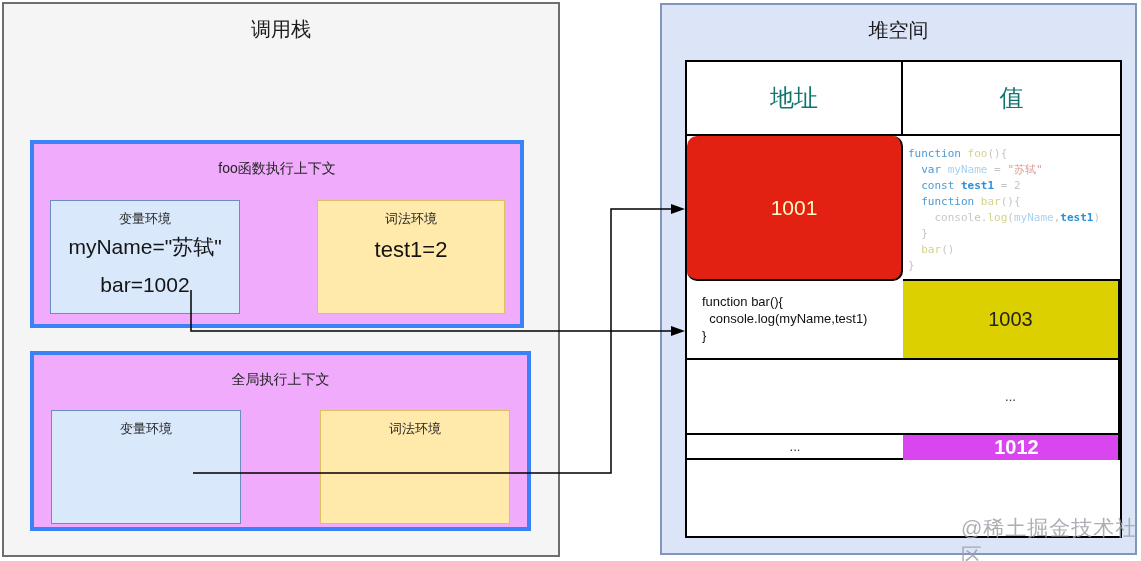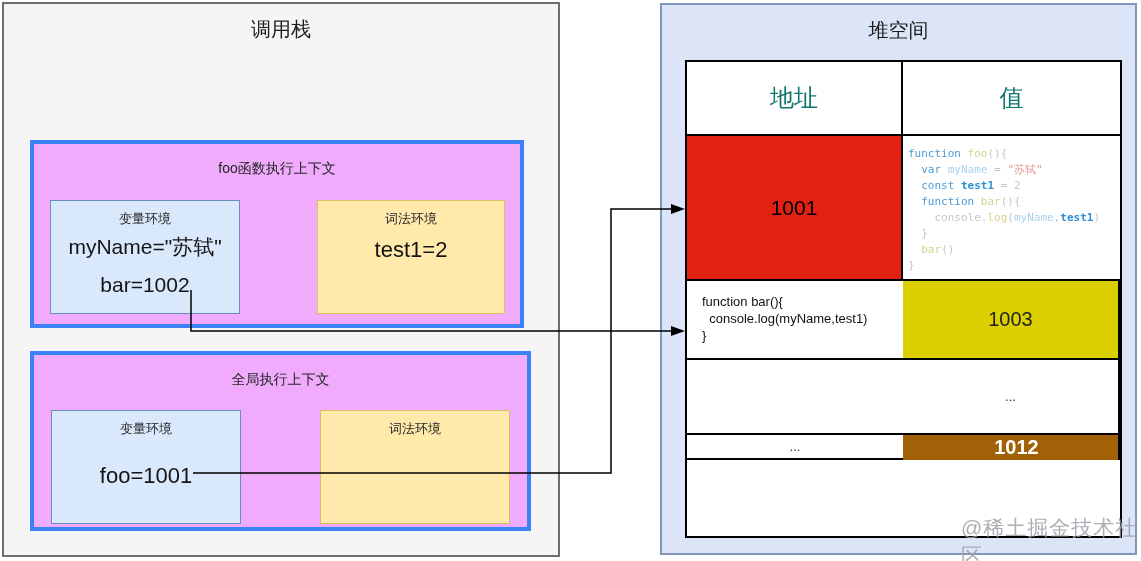--- a/index.html
+++ b/index.html
@@ -97,52 +97,51 @@
   <div class="env yellow-env env-foo-lex">
     <div class="env-label">词法环境</div>
     <div class="env-entry e-test1">test1=2</div>
   </div>
 
   <div class="ctx ctx-global">
     <div class="ctx-label">全局执行上下文</div>
   </div>
   <div class="env blue-env env-glb-var">
     <div class="env-label">变量环境</div>
-    <div class="env-entry e-foo">foo=1001</div>
   </div>
   <div class="env yellow-env env-glb-lex">
     <div class="env-label">词法环境</div>
   </div>
 
   <section class="heap-panel">
     <div class="panel-title">堆空间</div>
   </section>
 
   <div class="heap-table">
     <div class="cell c1 hdr">地址</div>
     <div class="cell hdr">值</div>
 
-    <div class="cell c1 addr addr-1001" style="background: rgb(227, 33, 19); color: #000000;">1001</div>
+    <div class="cell c1 addr addr-1001" style="background: rgb(227, 33, 19); color: #fef9c3; border-radius: 10px;">1001</div>
     <div class="cell">
       <div class="code-hl"><div><span class="tk-kw">function </span><span class="tk-fn">foo</span><span class="tk-pu">(){</span></div><div><span class="tk-kw">  var </span><span class="tk-vr">myName</span><span class="tk-pu"> = </span><span class="tk-st">"苏轼"</span></div><div><span class="tk-kw">  const </span><span class="tk-em">test1</span><span class="tk-pu"> = </span><span class="tk-pu">2</span></div><div><span class="tk-kw">  function </span><span class="tk-fn">bar</span><span class="tk-pu">(){</span></div><div><span class="tk-pu">    console.</span><span class="tk-fn">log</span><span class="tk-pu">(</span><span class="tk-vr">myName</span><span class="tk-pu">,</span><span class="tk-em">test1</span><span class="tk-pu">)</span></div><div><span class="tk-pu">  }</span></div><div><span class="tk-fn">  bar</span><span class="tk-pu">()</span></div><div><span class="tk-pu">}</span></div></div>
     </div>
 
     <div class="cell">
       <div class="code-plain">function bar(){
   console.log(myName,test1)
 }</div>
     </div>
 
     <div class="cell c1 addr" style="background: rgb(220, 208, 0); color: rgb(34, 34, 34);">1003</div>
     <div class="cell"></div>
 
     <div class="cell c1 dots-cell" style="background: rgb(255, 255, 255); color: rgb(51, 51, 51);">...</div>
     <div class="cell dots-cell">...</div>
 
-    <div class="cell c1 r-last addr addr-1012" style="background: #a16207; color: rgb(255, 255, 255); padding-left: 12px;">1012</div>
+    <div class="cell c1 r-last addr addr-1012" style="background: #d946ef; color: rgb(255, 255, 255); padding-left: 12px;">1012</div>
     <div class="cell r-last"></div>
   </div>
 
   <svg class="arrows" viewBox="0 0 1141 561">
     <g>
       <path d="M191,290 L191,331 L672,331" fill="none" stroke="#000" stroke-width="1.5"></path>
       <polygon points="685,331 671,326 671,336" fill="#000"></polygon>
     </g>
     <g>
       <path d="M193,473 L611,473 L611,209 L672,209" fill="none" stroke="#000" stroke-width="1.5"></path>

